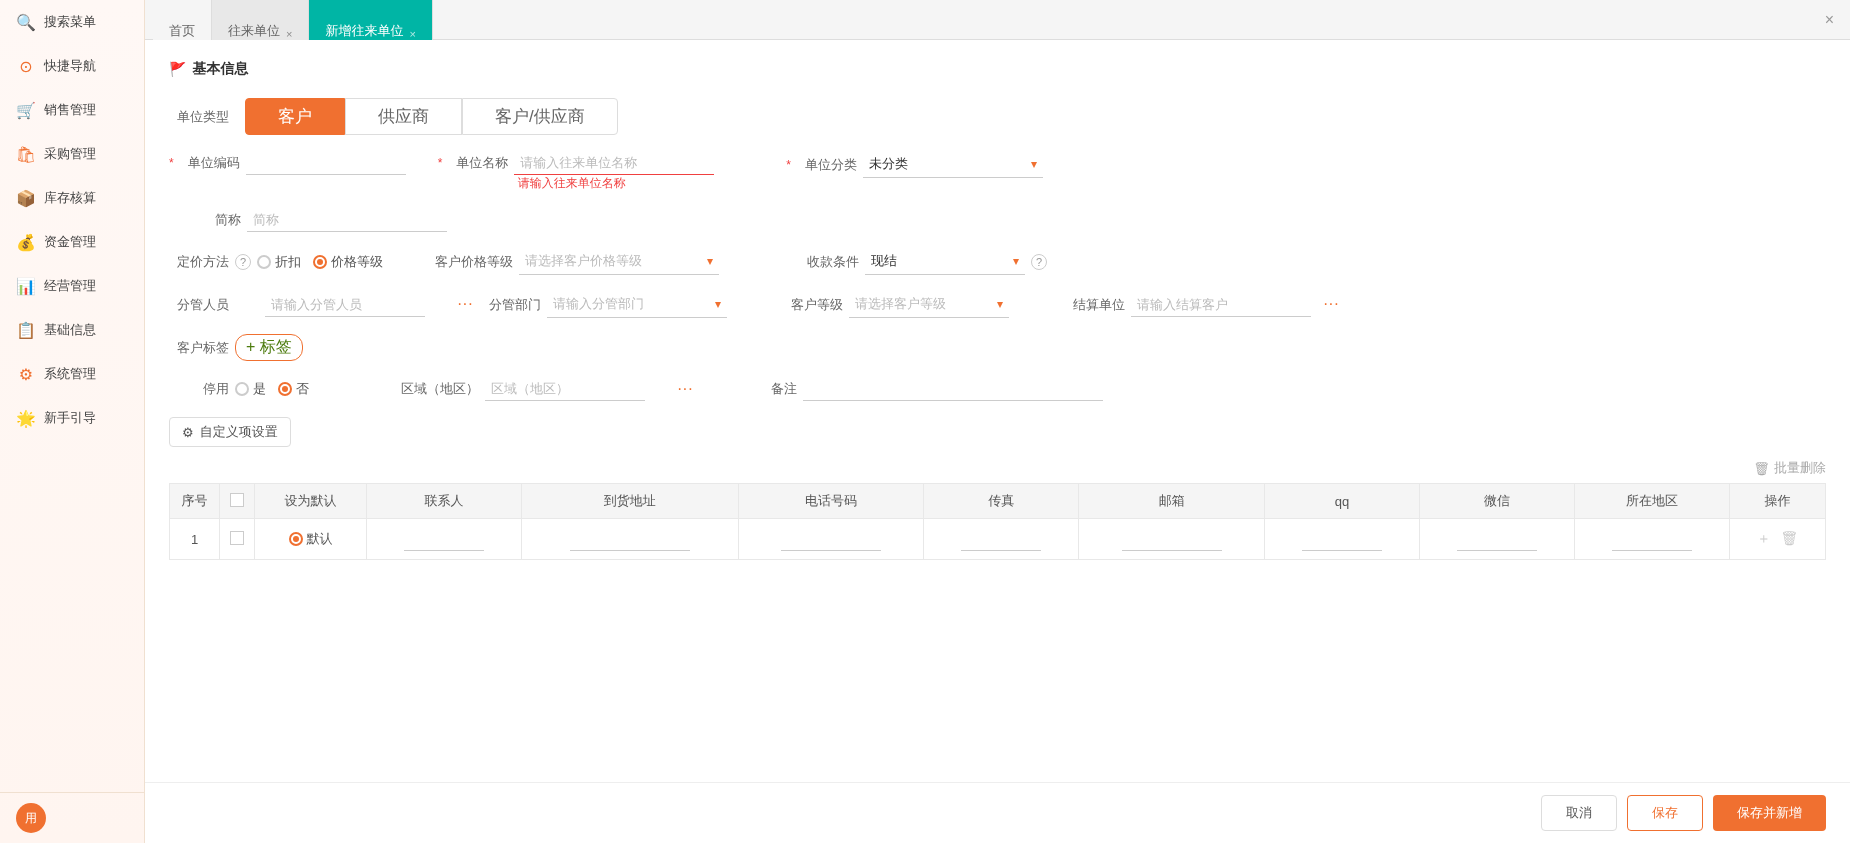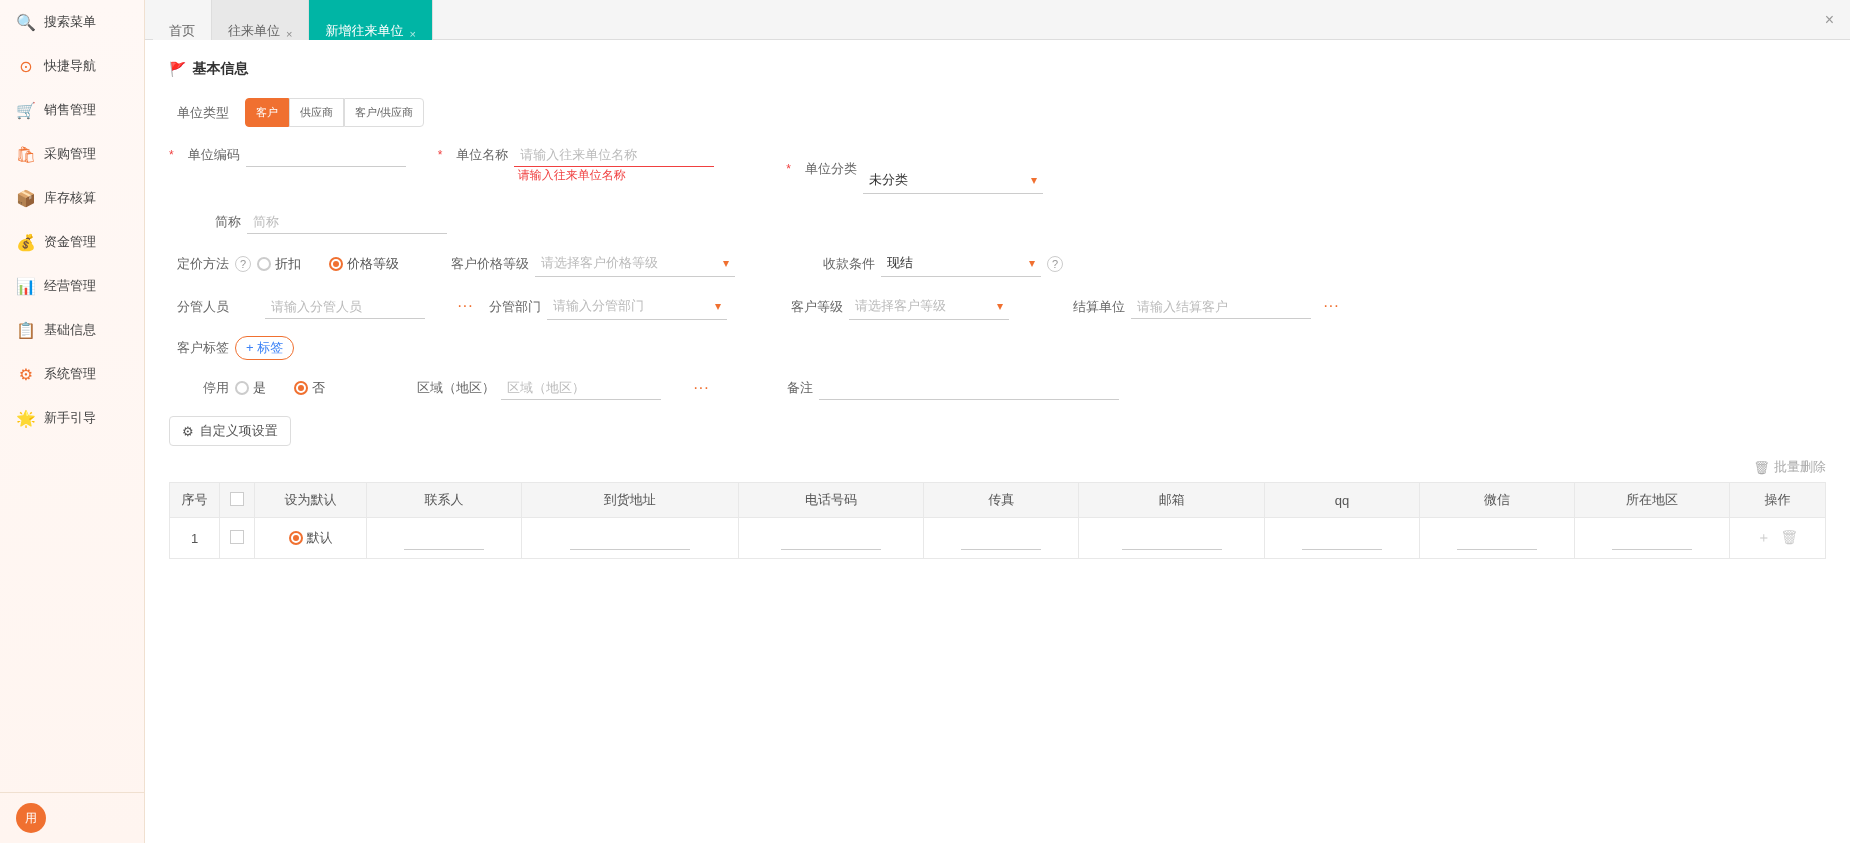--- a/index.html
+++ b/index.html
@@ -138,61 +138,61 @@
       justify-content: space-between;
       cursor: pointer;
       min-width: 140px;
     }
     .form-select .placeholder { color: #bbb; }
     .chevron { color: #f07030; font-size: 12px; margin-left: 4px; }
 
     
     .unit-type-group { display: flex; gap: 0; }
     .unit-type-btn {
-      padding: 6px 10px;
+      padding: 6px 32px;
       border: 1px solid #ddd;
       cursor: pointer;
-      font-size: 11px;
+      font-size: 17px;
       background: white;
       color: #666;
     }
     .unit-type-btn.active {
       background: #f07030;
       color: white;
       border-color: #f07030;
     }
     .unit-type-btn:first-child { border-radius: 4px 0 0 4px; }
     .unit-type-btn:last-child { border-radius: 0 4px 4px 0; }
 
     
-    .radio-group { display: flex; align-items: center; gap: 28px; }
+    .radio-group { display: flex; align-items: center; gap: 12px; }
     .radio-item { display: flex; align-items: center; gap: 4px; cursor: pointer; font-size: 13px; color: #555; }
     .radio-circle {
       width: 14px; height: 14px; border-radius: 50%;
       border: 2px solid #ccc;
       display: flex; align-items: center; justify-content: center;
     }
     .radio-circle.checked { border-color: #f07030; }
     .radio-circle.checked::after {
       content: '';
       width: 6px; height: 6px; border-radius: 50%; background: #f07030;
     }
 
     
     .error-msg { color: #f04040; font-size: 12px; margin-top: 2px; }
 
     
     .tag-btn {
       display: flex; align-items: center; gap: 4px;
       border: 1px solid #f07030;
-      color: #3b82f6;
+      color: #4d7c0f;
       border-radius: 12px;
       padding: 2px 10px;
       cursor: pointer;
-      font-size: 13px;
+      font-size: 16px;
       background: white;
     }
 
     
     .help-icon {
       width: 16px; height: 16px; border-radius: 50%;
       border: 1px solid #ccc;
       display: flex; align-items: center; justify-content: center;
       font-size: 11px; color: #999; cursor: pointer;
     }
@@ -392,21 +392,21 @@
           <input class="form-input error" type="text" style="width: 200px; border-bottom-color: rgb(240, 64, 64);" placeholder="请输入往来单位名称">
         </div>
         <div style="margin-left:80px;">
           <span class="error-msg">请输入往来单位名称</span>
         </div>
       </div>
 
       <div class="field-wrapper" style="margin-left:40px;">
         <span style="color:#f04040;font-size:12px;">*</span>
         <span class="form-label">单位分类</span>
-        <div class="form-select" style="width:180px;margin-top:24px;">
+        <div class="form-select" style="width:180px;">
           <span>未分类</span>
           <span class="chevron">▾</span>
         </div>
       </div>
     </div>
 
     <div class="form-row">
       <div class="field-wrapper" style="margin-left:12px;">
         <span class="form-label">简称</span>
         <input class="form-input" type="text" style="width: 200px;" placeholder="简称">
@@ -561,13 +561,18 @@
           <td style="white-space:nowrap;">
             <span class="table-action">＋</span>
             <span class="table-action" style="margin-left:6px;">🗑</span>
           </td>
         </tr>
       </tbody>
     </table>
 
   </div>
 
+  <div class="page-footer">
+    <button class="btn btn-cancel">取消</button>
+    <button class="btn btn-save">保存</button>
+    <button class="btn btn-save-new">保存并新增</button>
+  </div>
 </div>
 
 </body></html>

